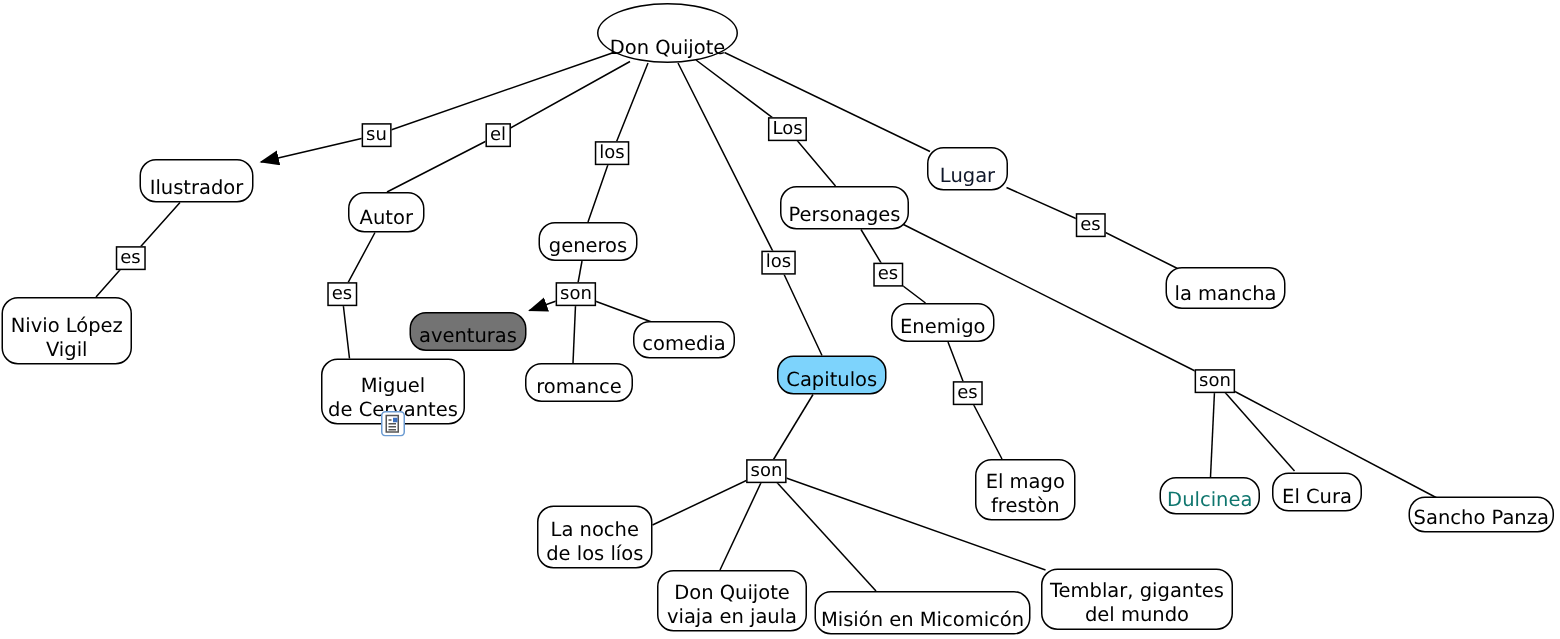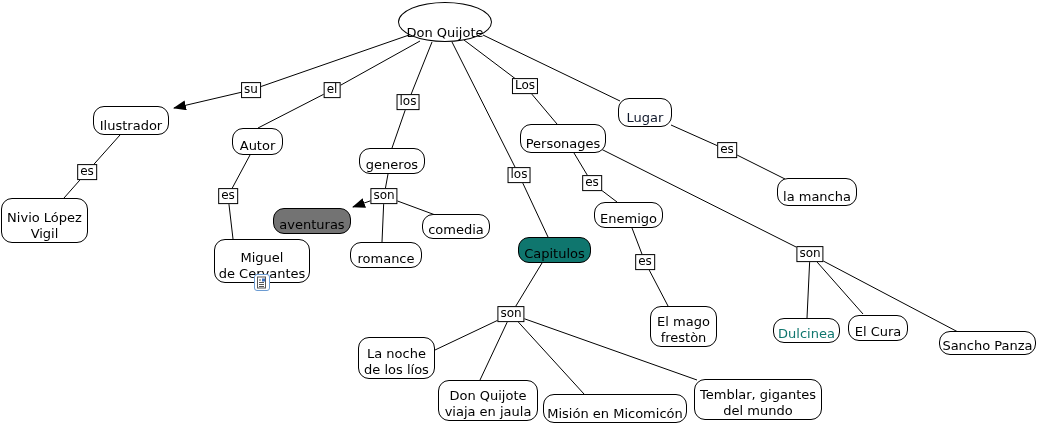--- a/index.html
+++ b/index.html
@@ -159,21 +159,21 @@
       </div>
       <div class="cm-node" style="left: 520px; top: 124px; width: 86px; height: 29px; background: rgb(255, 255, 255); border-color: rgb(0, 0, 0); color: rgb(0, 0, 0);">
         <div class="node-line">Personages</div>
       </div>
       <div class="cm-node" style="left: 618px; top: 98px; width: 54px; height: 29px; background: rgb(255, 255, 255); border-color: rgb(0, 0, 0); color: #0f172a;">
         <div class="node-line">Lugar</div>
       </div>
       <div class="cm-node" style="left: 594px; top: 202px; width: 69px; height: 26px; background: rgb(255, 255, 255); border-color: rgb(0, 0, 0); color: rgb(0, 0, 0);">
         <div class="node-line">Enemigo</div>
       </div>
-      <div class="cm-node" style="left: 518px; top: 237px; width: 73px; height: 26px; background: #0f766e; border-color: rgb(0, 0, 0); color: rgb(0, 0, 0);">
+      <div class="cm-node" style="left: 518px; top: 237px; width: 73px; height: 26px; background: #7dd3fc; border-color: rgb(0, 0, 0); color: rgb(0, 0, 0);">
         <div class="node-line">Capitulos</div>
       </div>
       <div class="cm-node" style="left: 777px; top: 178px; width: 80px; height: 28px; background: rgb(255, 255, 255); border-color: rgb(0, 0, 0); color: rgb(0, 0, 0);">
         <div class="node-line">la mancha</div>
       </div>
       <div class="cm-node" style="left: 650px; top: 306px; width: 67px; height: 41px; background: rgb(255, 255, 255); border-color: rgb(0, 0, 0); color: rgb(0, 0, 0);">
         <div class="node-line">El mago</div>
         <div class="node-line">frestòn</div>
       </div>
       <div class="cm-node" style="left: 773px; top: 318px; width: 67px; height: 25px; background: rgb(255, 255, 255); border-color: rgb(0, 0, 0); color: #0f766e;">

